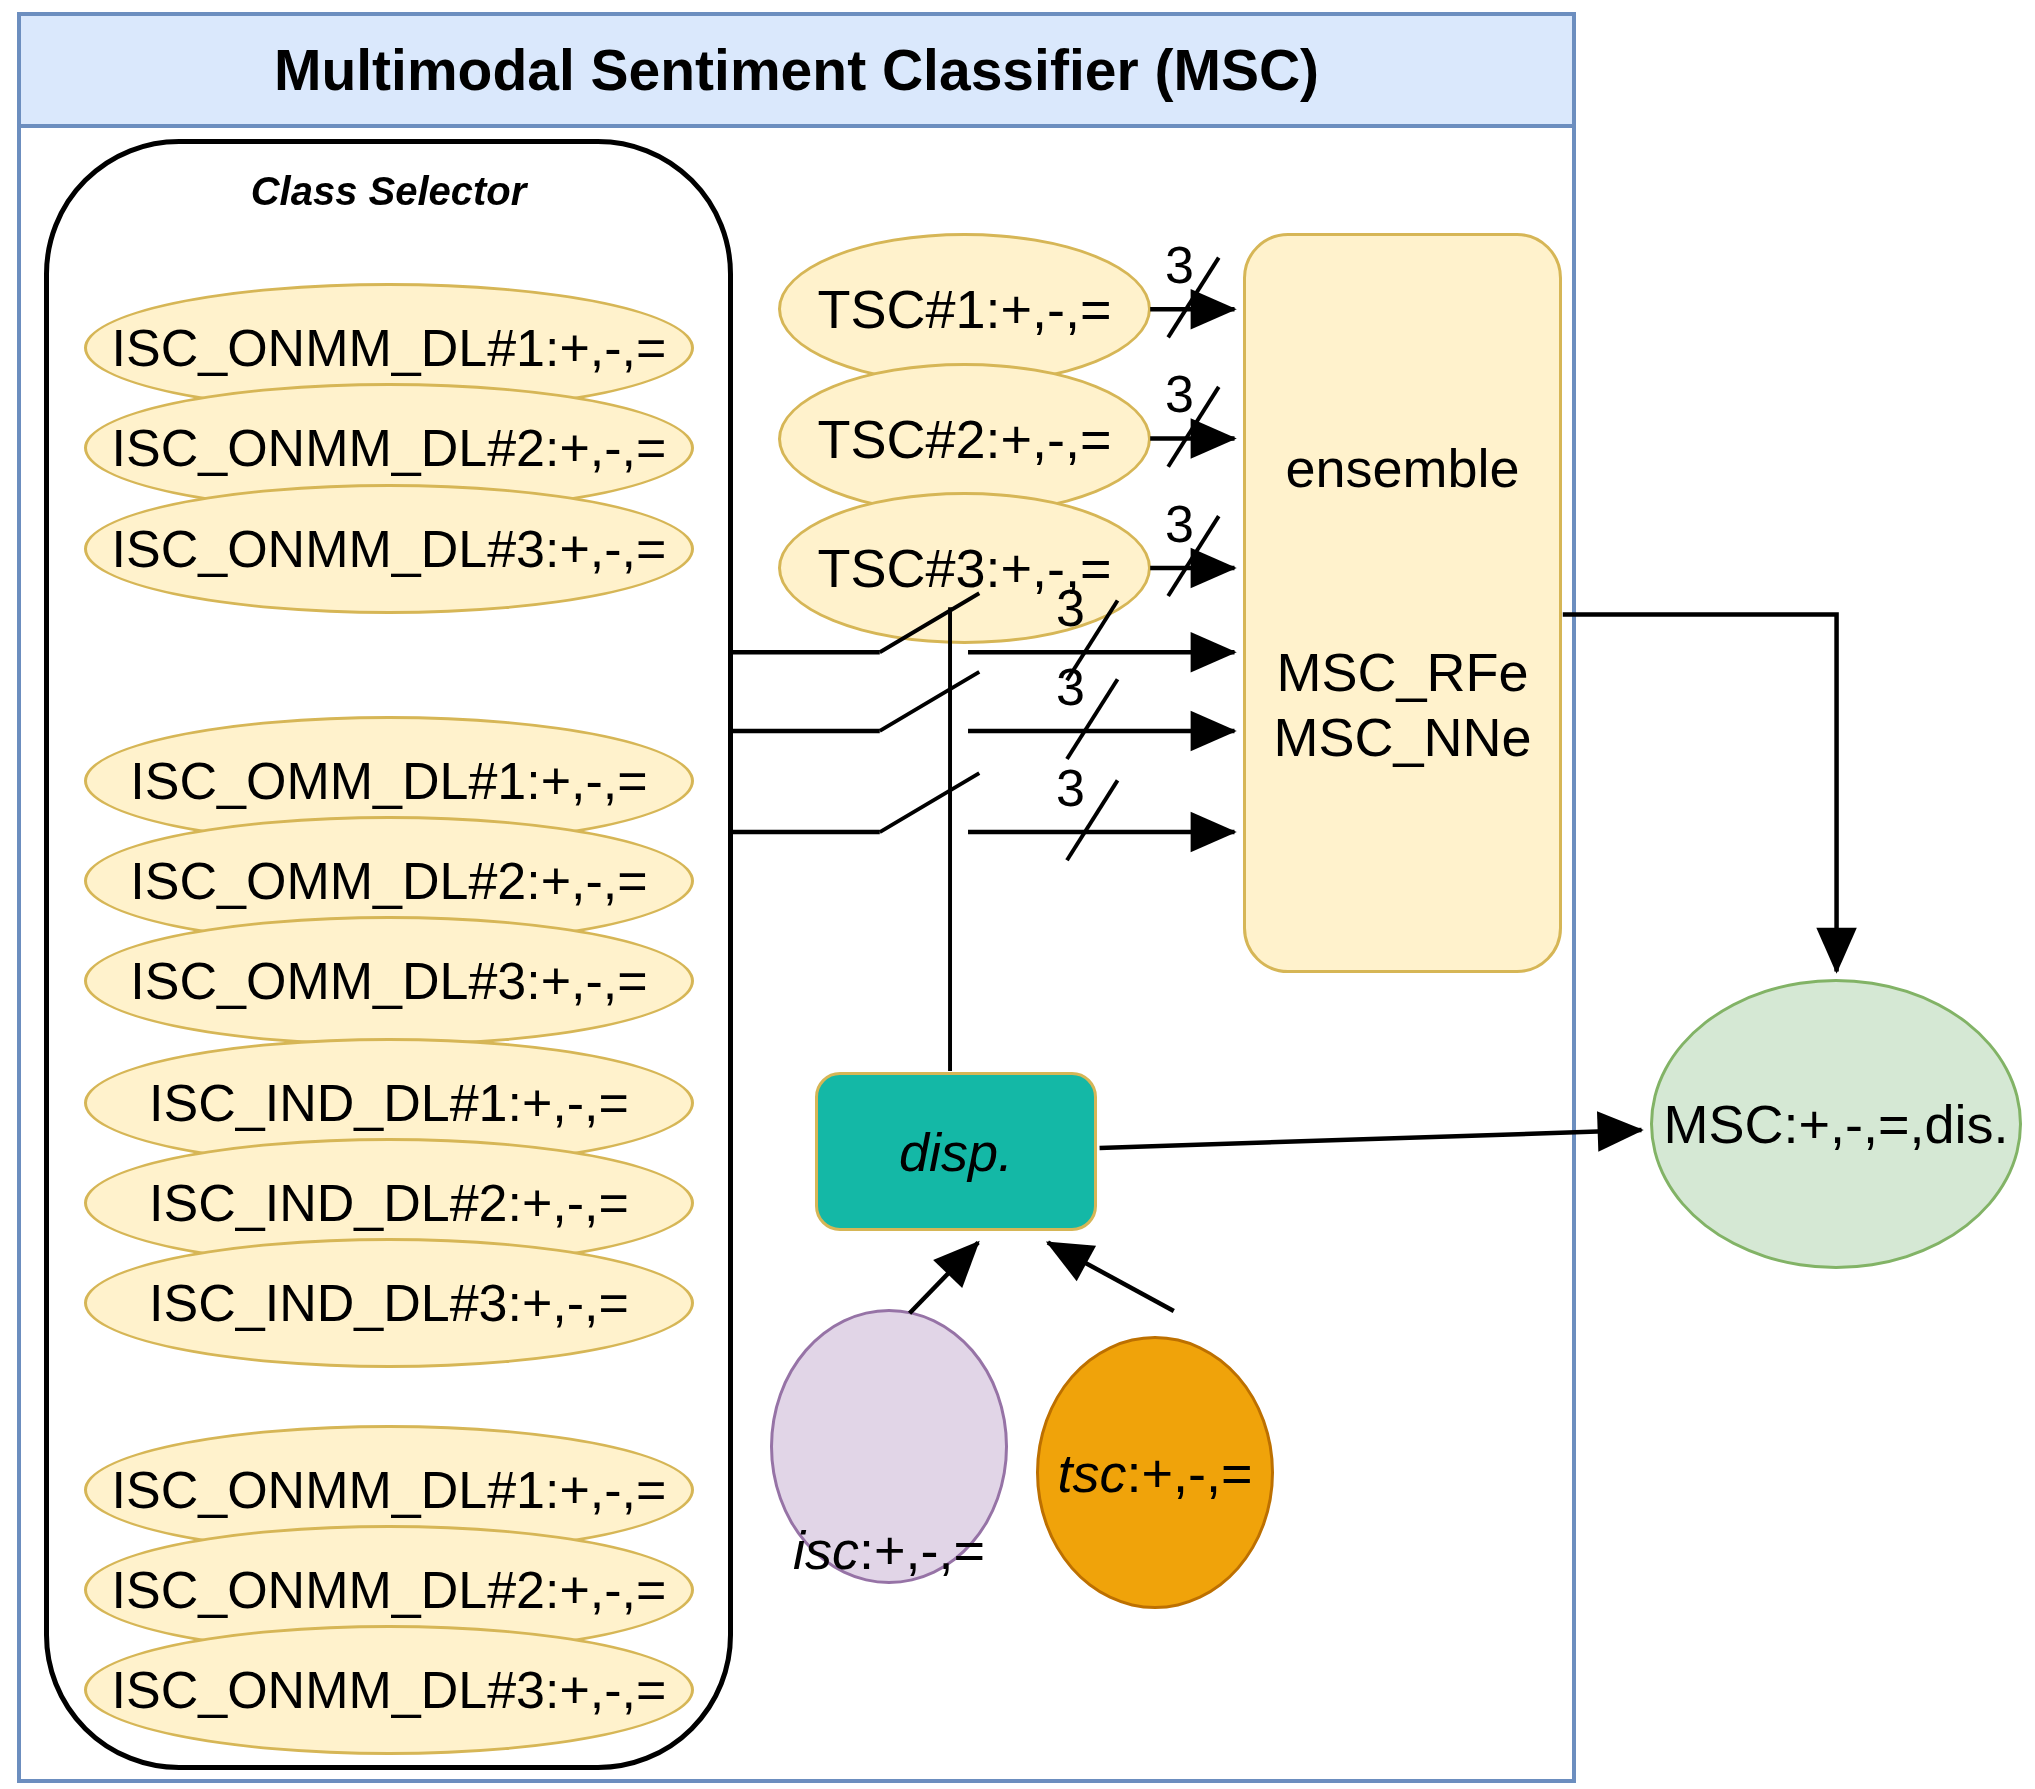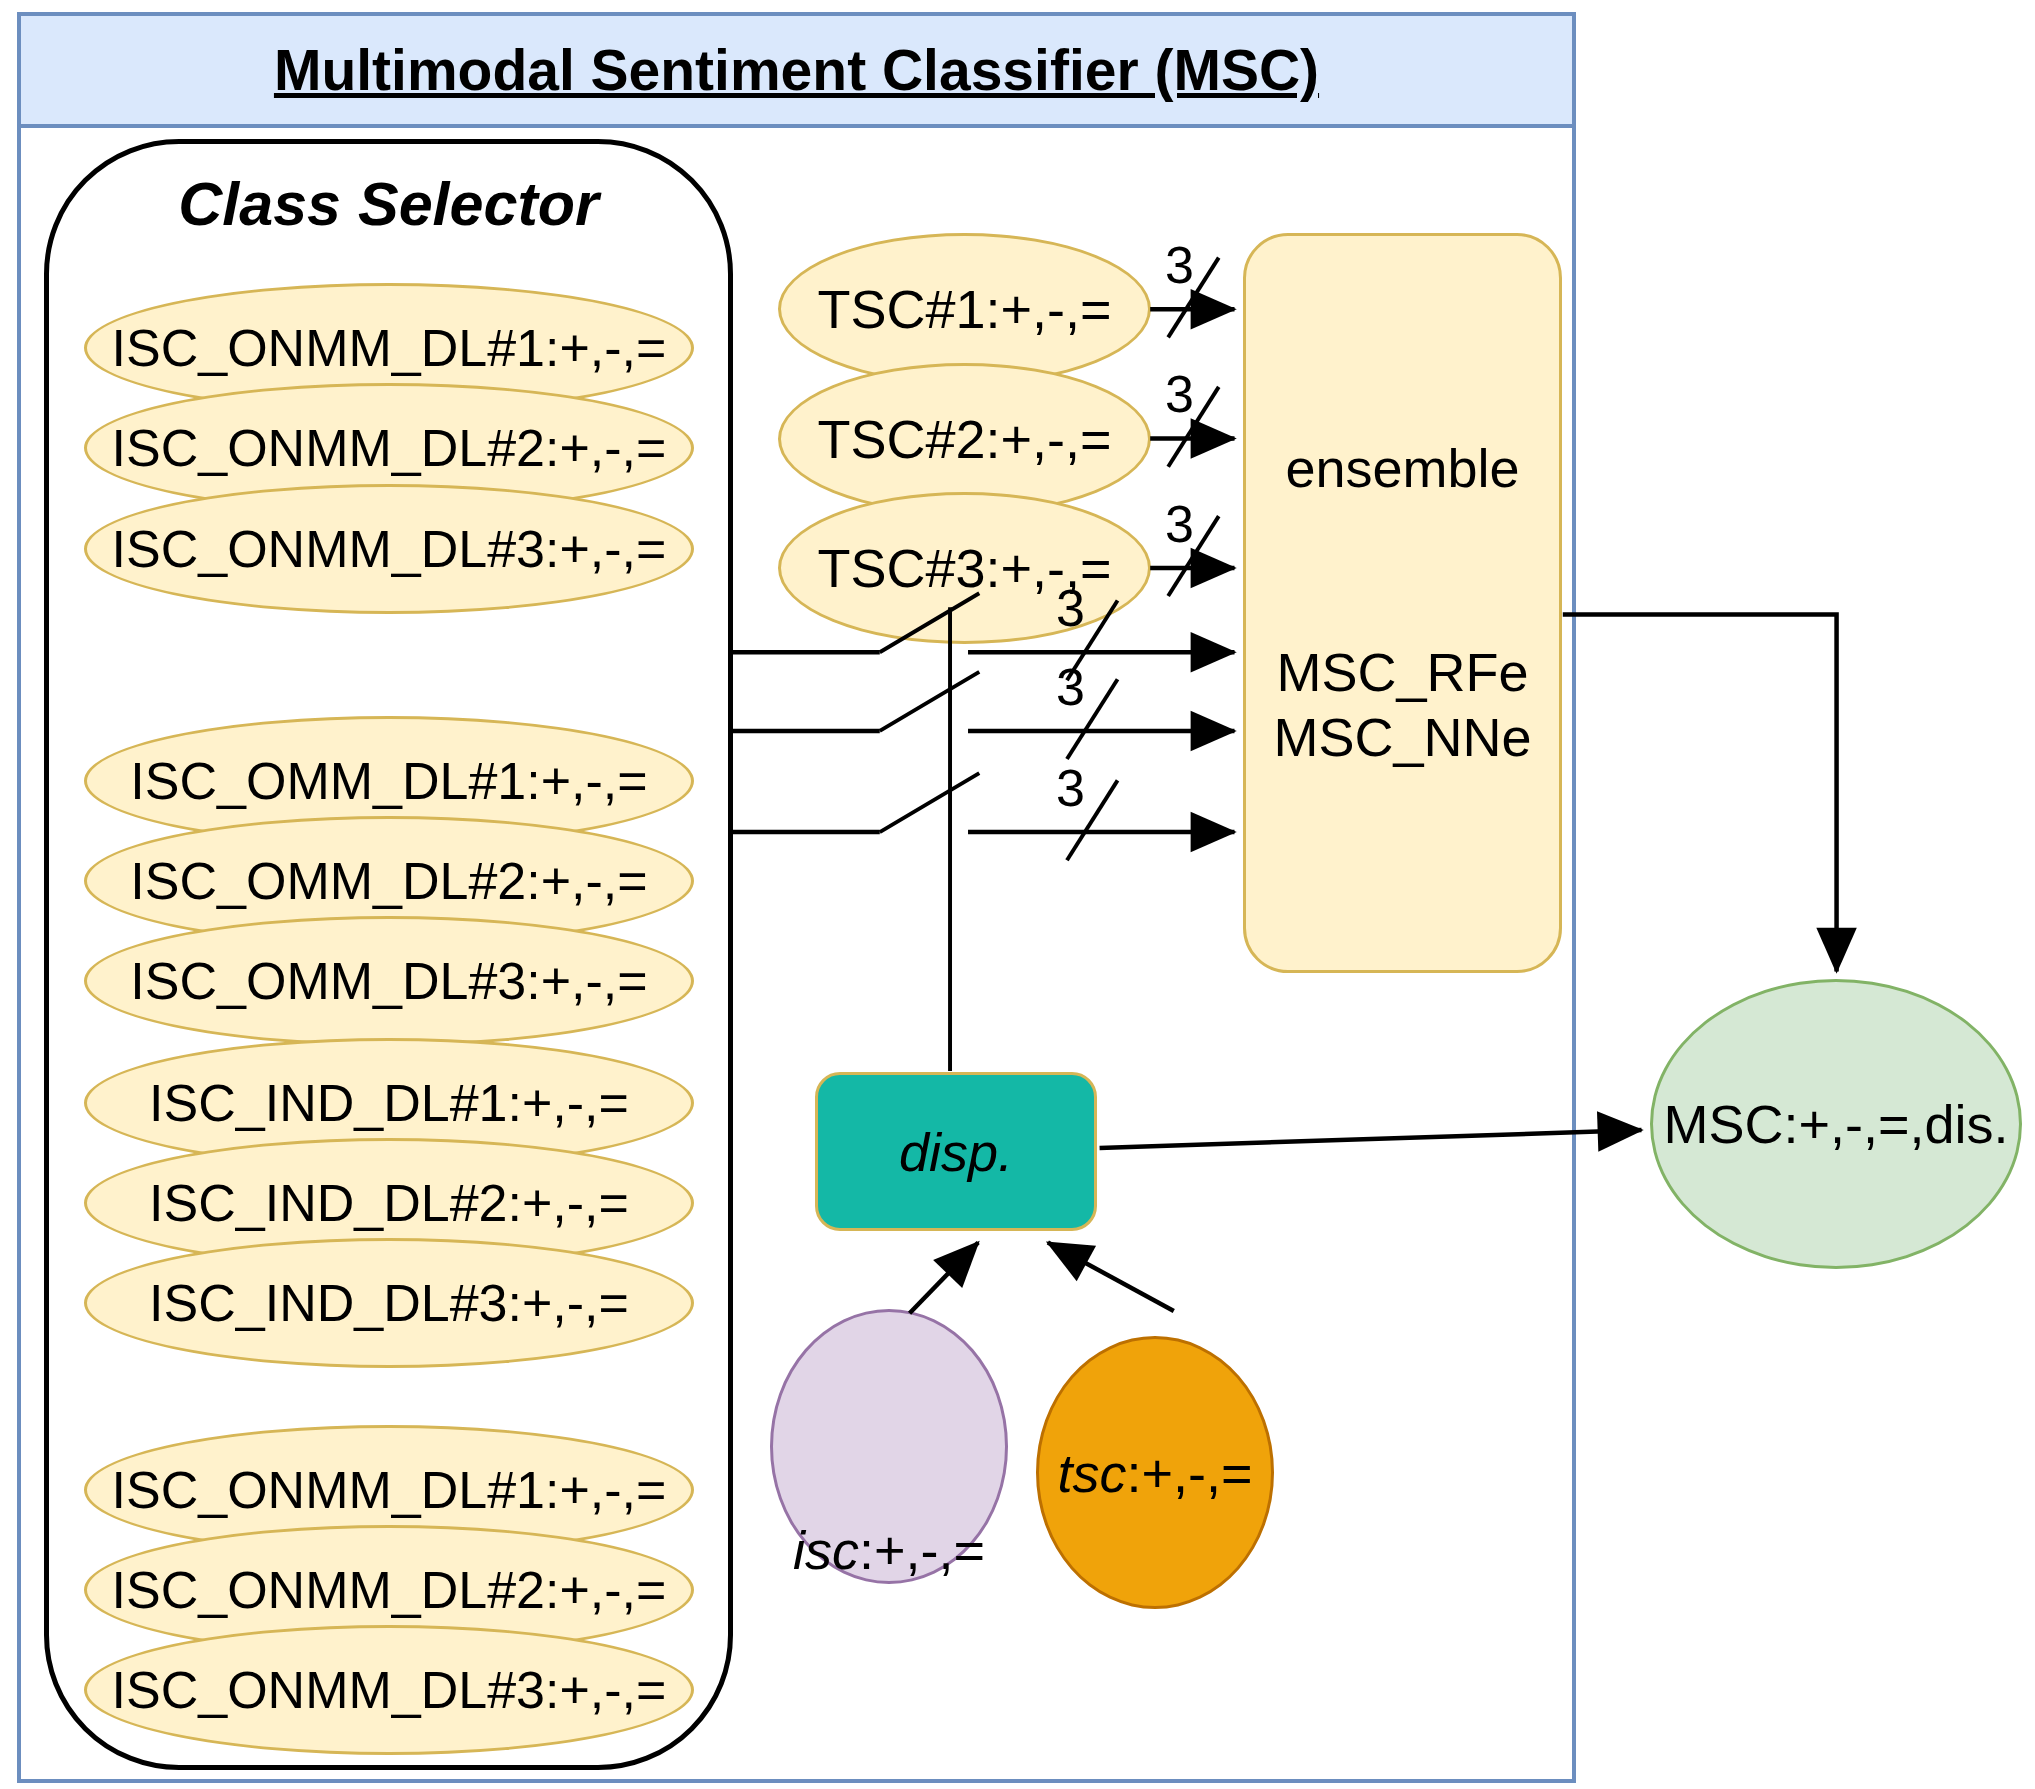--- a/index.html
+++ b/index.html
@@ -3,27 +3,27 @@
 <meta charset="utf-8">
 <style>
   html,body{margin:0;padding:0;background:#ffffff;}
   body{width:2035px;height:1789px;position:relative;font-family:"Liberation Sans",sans-serif;color:#000;}
   *{box-sizing:border-box;}
   .abs{position:absolute;}
 
   
   .outer-box{left:17px;top:12.4px;width:1559px;height:1771px;border:4.5px solid #6c8ebf;background:#ffffff;}
   .title-bar{position:absolute;left:0;top:0;width:100%;height:112px;background:#dae8fc;
-             border-bottom:4.5px solid #6c8ebf;display:flex;align-items:center;justify-content:center;text-decoration:underline;}
+             border-bottom:4.5px solid #6c8ebf;display:flex;align-items:center;justify-content:center;}
   .title-bar span{font-size:57px;font-weight:bold;}
 
   
   .class-selector{left:44px;top:139px;width:689px;height:1631px;border:5px solid #000;
                   border-radius:135px;background:#ffffff;}
-  .cs-title{left:44px;top:169px;width:689px;text-align:center;font-size:61px;font-weight:bold;font-style:italic;}
+  .cs-title{left:44px;top:169px;width:689px;text-align:center;font-size:40px;font-weight:bold;font-style:italic;}
 
   .sel-ellipse{left:84px;width:610px;height:130px;border:3.4px solid #d6b656;background:#fff2cc;
                border-radius:50%;display:flex;align-items:center;justify-content:center;
                font-size:52px;white-space:nowrap;}
 
   .tsc-ellipse{left:778px;width:373px;height:152px;border:3.4px solid #d6b656;background:#fff2cc;
                border-radius:50%;display:flex;align-items:center;justify-content:center;
                font-size:54px;white-space:nowrap;}
 
   .ensemble-box{left:1243px;top:233px;width:319px;height:740px;border:3.9px solid #d6b656;

